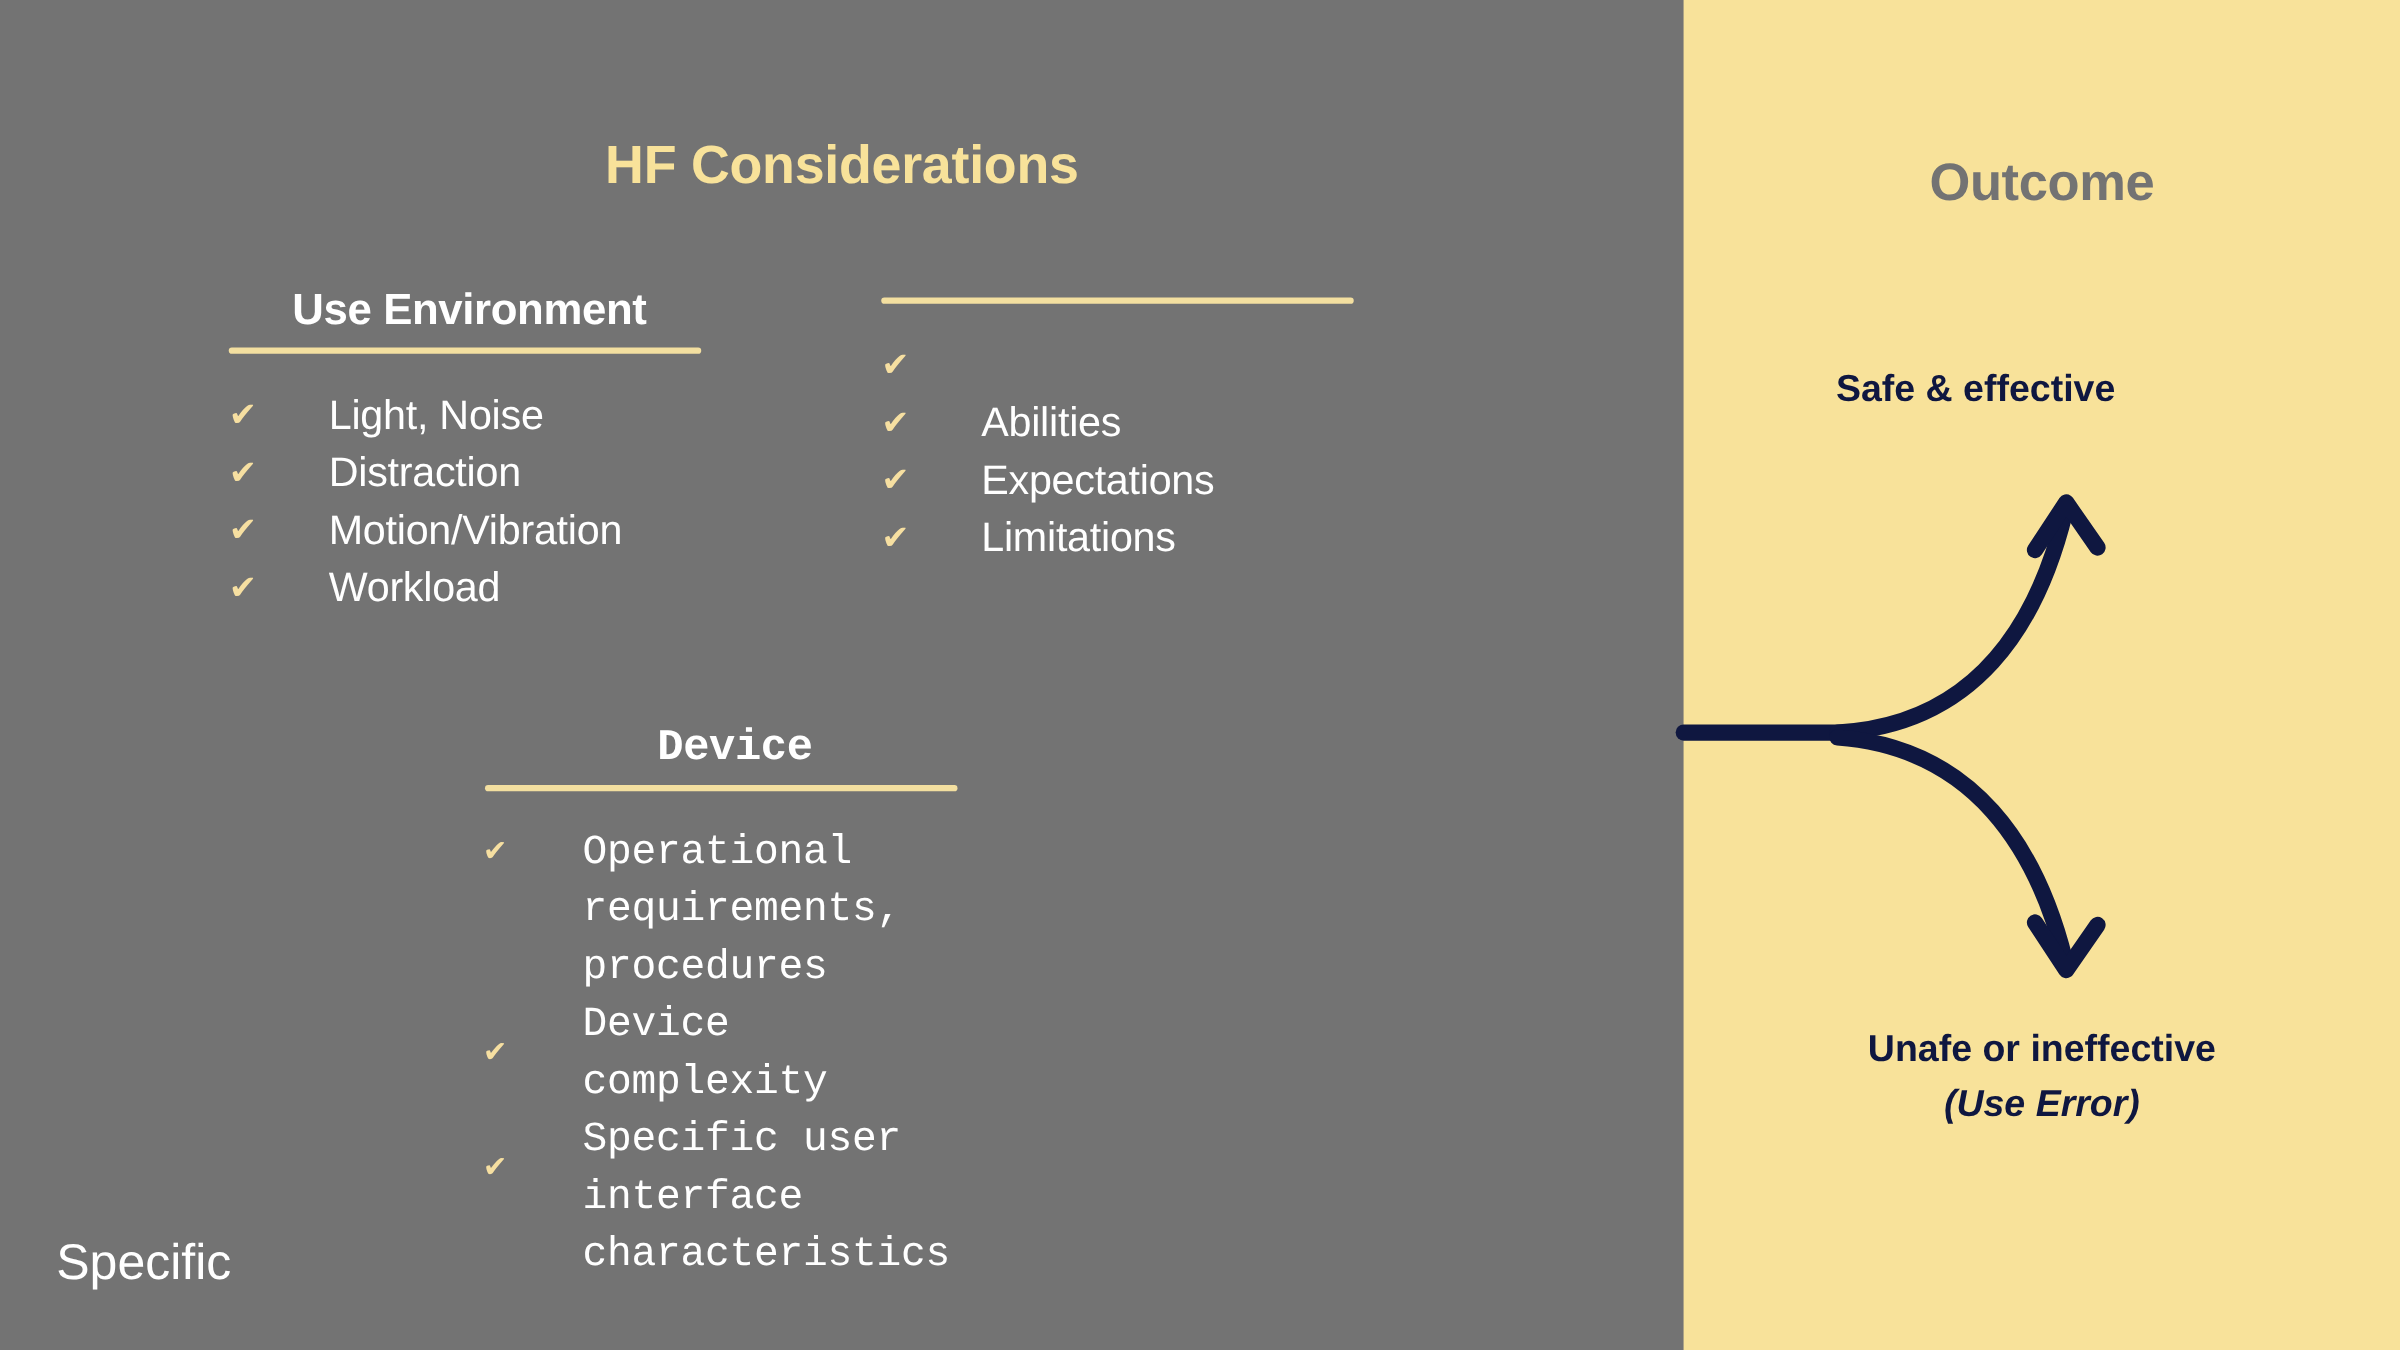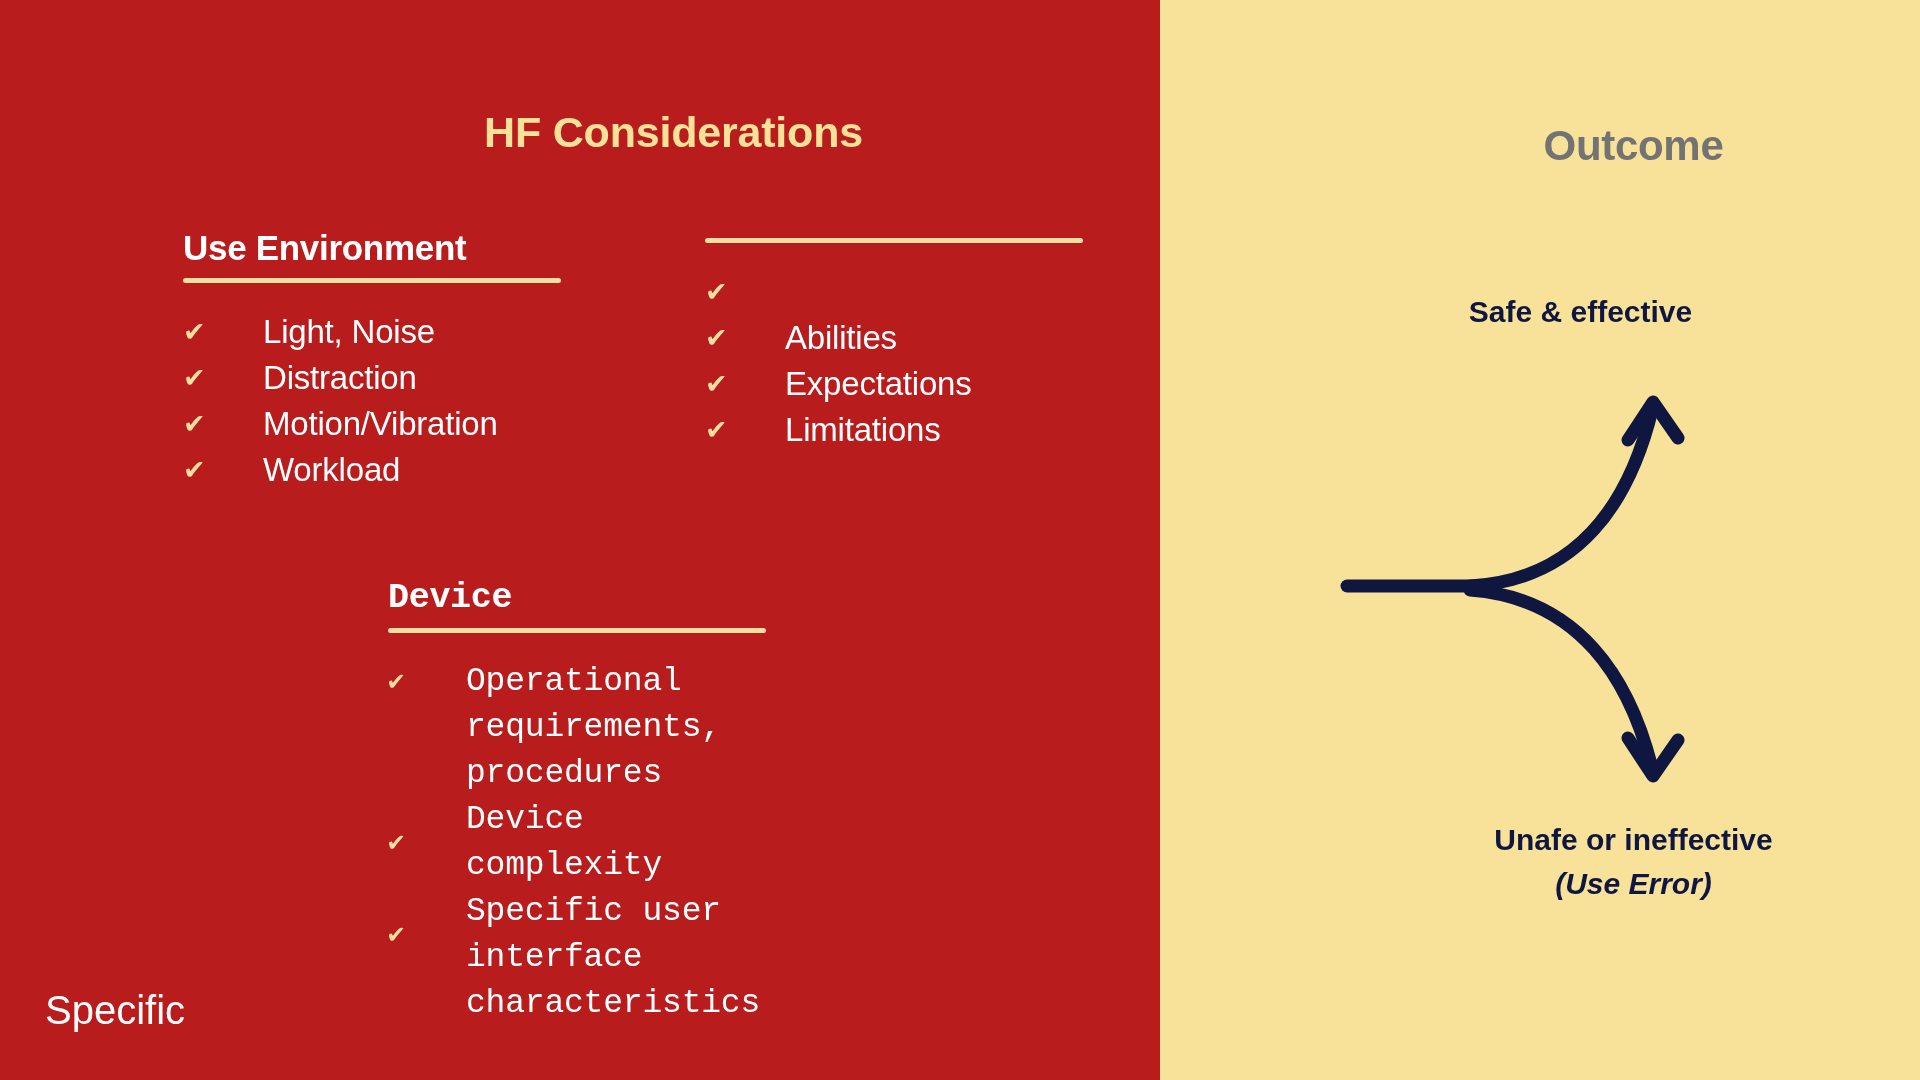--- a/index.html
+++ b/index.html
@@ -9,40 +9,41 @@
     font-family:"Liberation Sans", sans-serif;
   }
   #slide {
     position:relative;
     width:1920px; height:1080px;
     background:#F8E29A;
   }
   
   #left-panel {
     position:absolute; left:0; top:0;
-    width:1160px; height:1080px;
-    background:#b91c1c;
+    width:1347px; height:1080px;
+    background:#737373;
   }
   #hf-title {
     position:absolute; left:0; top:108px;
     width:1347px;
     text-align:center;
     color:#F8E29A;
     font-size:43px;
     font-weight:bold;
     letter-spacing:-0.2px;
   }
   
   .section { position:absolute; }
   .section-head {
     color:#FFFFFF;
     font-size:35px;
     font-weight:bold;
     letter-spacing:-0.3px;
     white-space:nowrap;
+    text-align:center;
   }
   .section-rule {
     margin-top:10px;
     height:5px;
     background:#F3DFA0;
     border-radius:3px;
   }
   ul.items { list-style:none; margin-top:26px; }
   ul.items li {
     display:flex;

